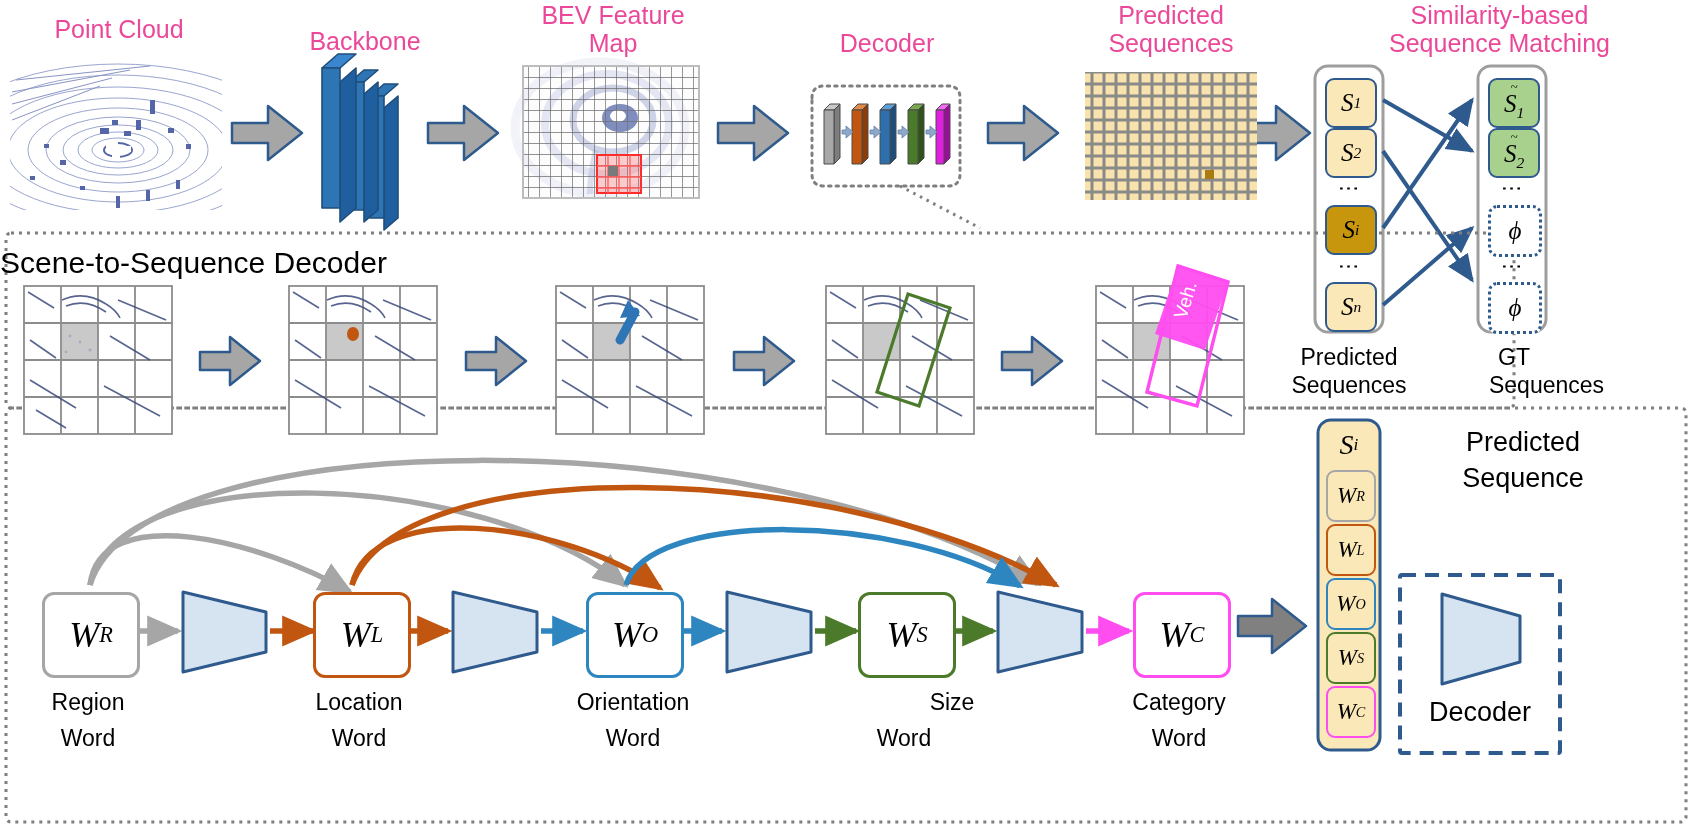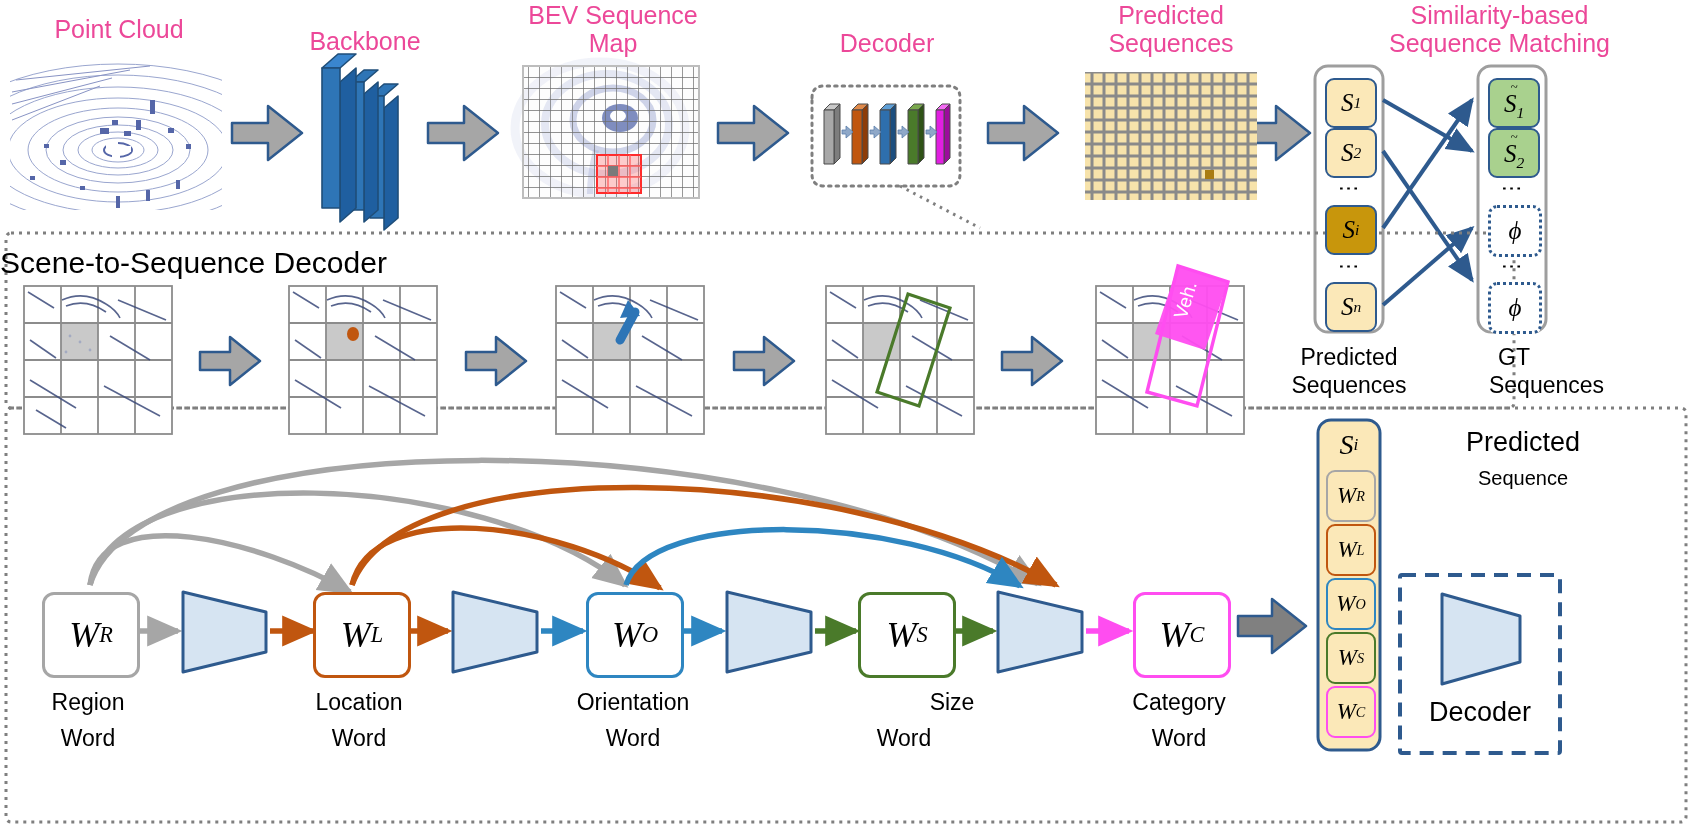--- a/index.html
+++ b/index.html
@@ -342,21 +342,21 @@
     </g>
 
     <rect x="1318" y="420" width="62" height="330" rx="13" fill="#fbe8b8" stroke="#2e5a8e" stroke-width="3"></rect>
 
     <rect x="1400" y="575" width="160" height="178" rx="2" fill="none" stroke="#2e5a8e" stroke-width="4" stroke-dasharray="14 9"></rect>
     <path d="M1442,594 L1520,616 L1520,662 L1442,684 z" fill="#d6e4f2" stroke="#2e5a8e" stroke-width="3" stroke-linejoin="round"></path>
   </svg>
 
   <div class="abs ttl" style="left:0px;top:14px;width:238px;">Point Cloud</div>
   <div class="abs ttl" style="left:250px;top:14px;width:230px;margin-top:12px;">Backbone</div>
-  <div class="abs ttl" style="left:500px;top:0px;width:226px;">BEV Sequence</div>
+  <div class="abs ttl" style="left:500px;top:0px;width:226px;">BEV Feature</div>
   <div class="abs ttl" style="left:500px;top:28px;width:226px;">Map</div>
   <div class="abs ttl" style="left:742px;top:28px;width:290px;">Decoder</div>
   <div class="abs ttl" style="left:1055px;top:0px;width:232px;">Predicted</div>
   <div class="abs ttl" style="left:1055px;top:28px;width:232px;">Sequences</div>
   <div class="abs ttl" style="left:1300px;top:0px;width:399px;">Similarity-based</div>
   <div class="abs ttl" style="left:1300px;top:28px;width:399px;">Sequence Matching</div>
 
   <div class="abs tok" style="left:1325px;top:78px;width:48px;height:46px;background:#fbe8b8;border:2.5px solid #2e5a8e;font-size:25px;">
     <span>S</span>
       <span class="sub">1</span>
@@ -463,16 +463,16 @@
   <div class="abs mathbox" style="left:1326px;top:632px;width:46px;height:48px;background:#fbe8b8;border:2.5px solid #4a7a2a;border-radius:9px;font-size:23px;">
     <span>W</span>
       <span class="sup">S</span>
   </div>
   <div class="abs mathbox" style="left:1326px;top:686px;width:46px;height:48px;background:#fbe8b8;border:2.5px solid #ff4df0;border-radius:9px;font-size:23px;">
     <span>W</span>
       <span class="sup">C</span>
   </div>
 
   <div class="abs cap" style="left:1398px;top:428px;width:250px;font-size:27px;">Predicted</div>
-  <div class="abs cap" style="left:1398px;top:464px;width:250px;font-size:20px;">Sequence</div>
+  <div class="abs cap" style="left:1398px;top:464px;width:250px;font-size:27px;">Sequence</div>
   <div class="abs cap" style="left:1400px;top:698px;width:160px;font-size:27px;">Decoder</div>
 
 </div>
 
 </body></html>

